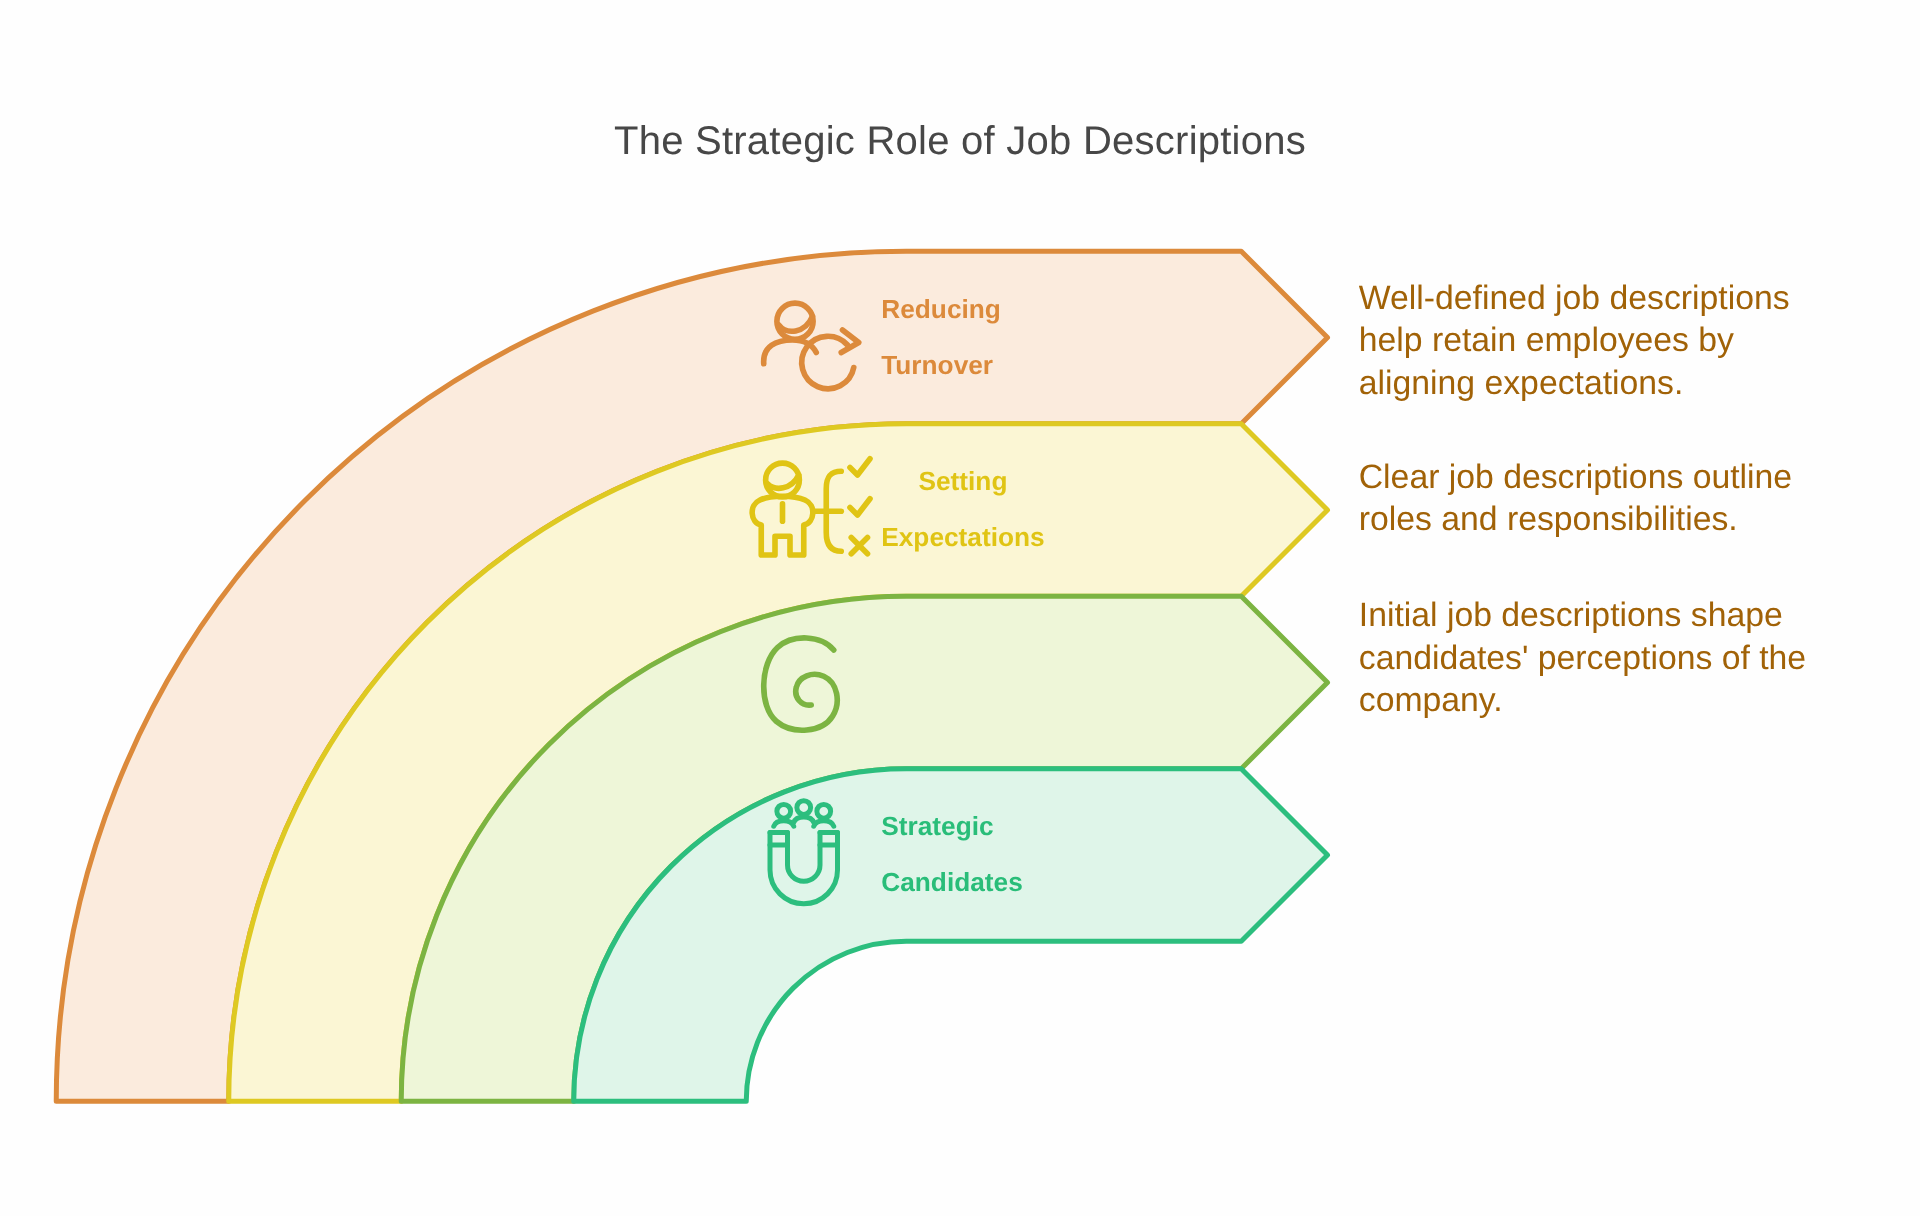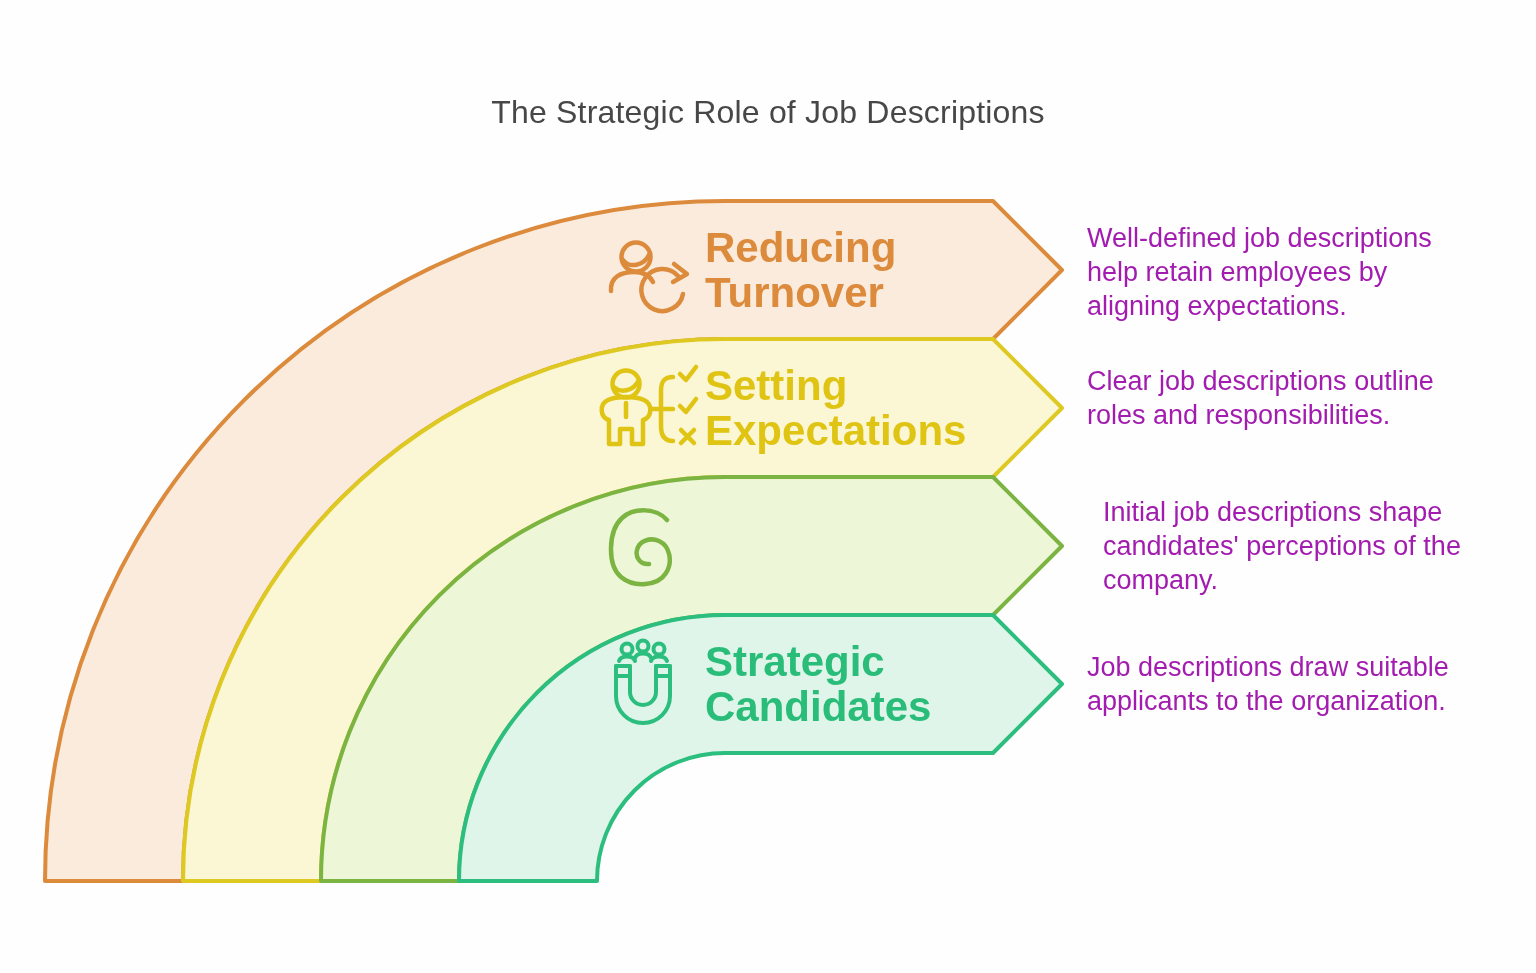--- a/index.html
+++ b/index.html
@@ -17,34 +17,34 @@
     font-size:32px;
     font-weight:500;
     color:#474747;
     letter-spacing:.2px;
   }
   svg.diagram{position:absolute;left:0;top:0;}
   .band-label{
     position:absolute;
     left:705px;
     transform:translateY(-50%);
-    font-size:42px;
+    font-size:21px;
     font-weight:600;
     line-height:45px;
     white-space:pre-line;
   }
   .band-desc{
     position:absolute;
     left:1087px;
     transform:translateY(-50%);
     width:430px;
     font-size:27px;
     font-weight:400;
     line-height:34px;
-    color:#a21caf;
+    color:#a16207;
     white-space:pre-line;
   }
 </style>
 </head>
 <body>
 
 <div class="canvas">
 
   <div class="page-title">The Strategic Role of Job Descriptions</div>
 
@@ -88,29 +88,27 @@
       <path d="M 651 661 C 653 655 665 655 667 661"></path>
       <path d="M 616 666 L 616 696 A 27 27 0 0 0 670 696 L 670 666"></path>
       <path d="M 630 666 L 630 692 A 13 13 0 0 0 656 692 L 656 666"></path>
       <path d="M 616 666 L 630 666 M 656 666 L 670 666"></path>
       <path d="M 616 676 L 630 676 M 656 676 L 670 676"></path>
     </g>
   </svg>
 
   <div class="band-label" style="top: 270px; color: rgb(220, 138, 59);">Reducing
 Turnover</div>
-  <div class="band-label" style="top: 408px; color: rgb(224, 196, 20);">Setting
+  <div class="band-label" style="top: 408px; color: rgb(224, 196, 20); text-align: center;">Setting
 Expectations</div>
   <div class="band-label" style="top: 684px; color: rgb(41, 189, 121);">Strategic
 Candidates</div>
 
   <div class="band-desc" style="top:272px;">Well-defined job descriptions
 help retain employees by
 aligning expectations.</div>
   <div class="band-desc" style="top:398px;">Clear job descriptions outline
 roles and responsibilities.</div>
-  <div class="band-desc" style="top:546px;margin-left:16px;">Initial job descriptions shape
+  <div class="band-desc" style="top:526px;">Initial job descriptions shape
 candidates' perceptions of the
 company.</div>
-  <div class="band-desc" style="top:684px;">Job descriptions draw suitable
-applicants to the organization.</div>
 
 </div>
 
 </body></html>

